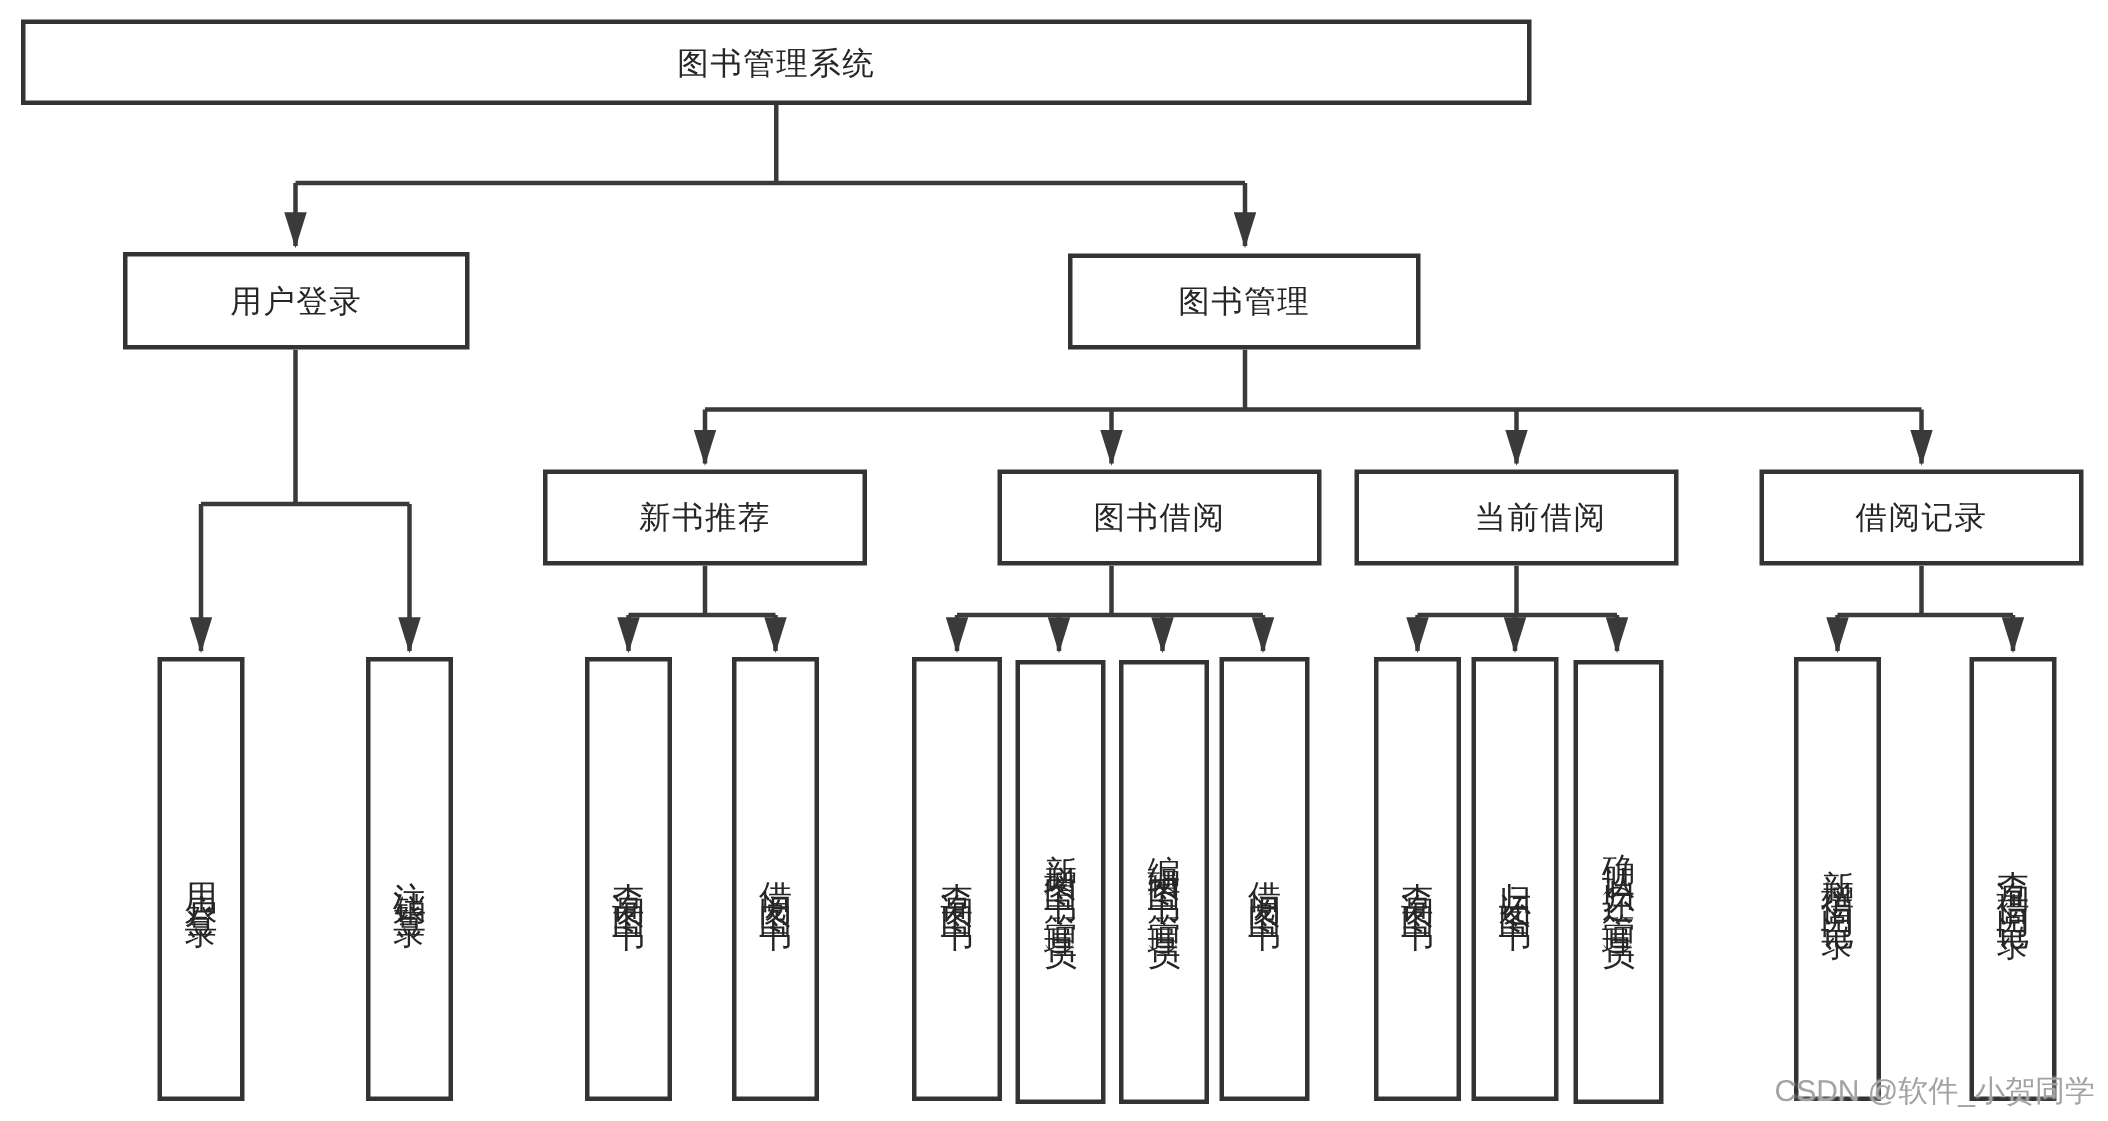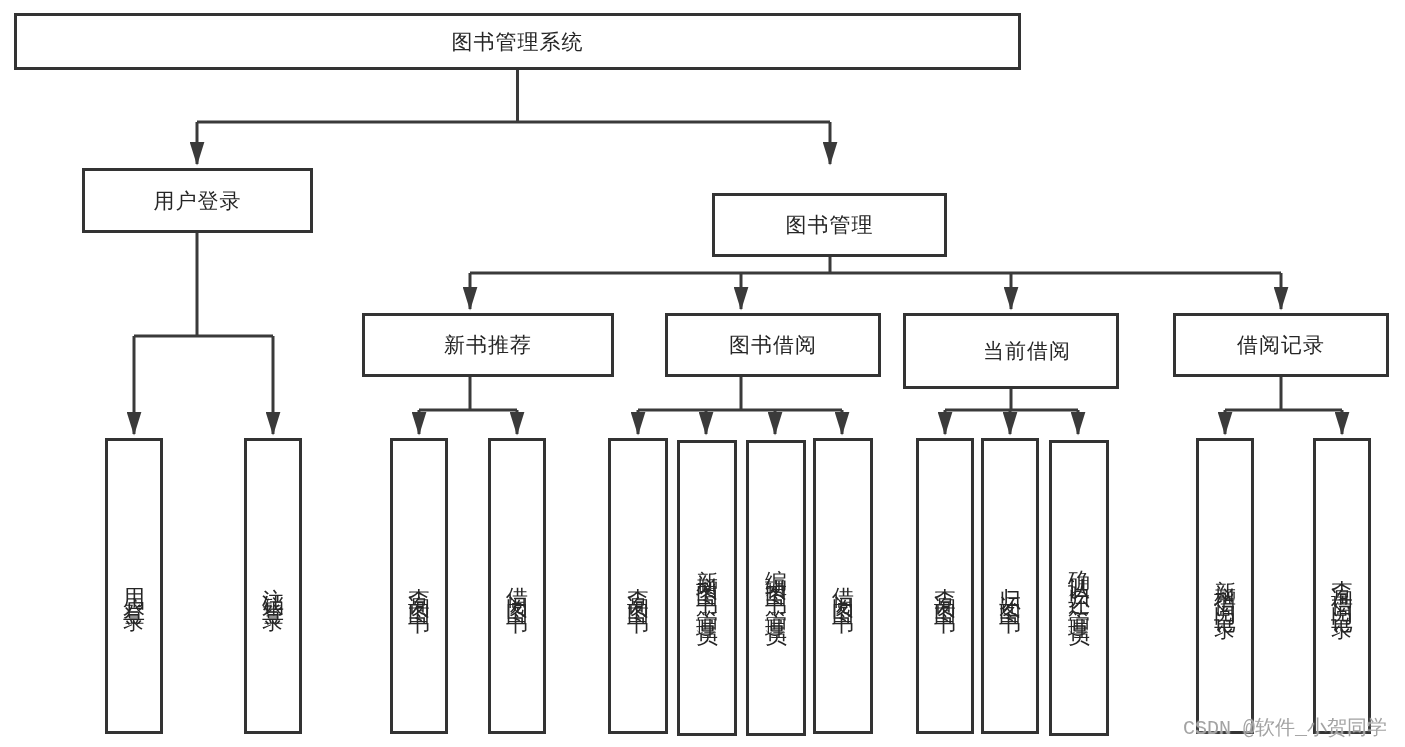--- a/index.html
+++ b/index.html
@@ -49,21 +49,20 @@
     white-space:nowrap;
   }
   .watermark{
     position:absolute;
     left:1183px;top:714px;
     font-size:20px;
     color:var(--watermark);
     text-shadow:0 0 2px #ffffff;
     z-index:5;
     white-space:nowrap;
-    font-family:Liberation Mono, monospace;
   }
 </style>
 </head>
 <body>
 
 <div class="stage">
 
   <svg class="wires" width="1405" height="747" viewBox="0 0 1405 747">
     <defs>
       <marker id="arrow" viewBox="0 0 8 5" refX="7.5" refY="2.5" markerWidth="8" markerHeight="5" orient="auto" markerUnits="strokeWidth">
@@ -108,31 +107,31 @@
     <path d="M1342 410 V434" marker-end="url(#arrow)"></path>
   </svg>
 
   <div class="hbox" style="left:14px;top:13px;width:1007px;height:57px;justify-content:center;">
     <span>图书管理系统</span>
   </div>
 
   <div class="hbox" style="left:82px;top:168px;width:231px;height:65px;">
     <span>用户登录</span>
   </div>
-  <div class="hbox" style="left:712px;top:169px;width:235px;height:64px;margin-top:24px;">
+  <div class="hbox" style="left:712px;top:169px;width:235px;height:64px;">
     <span>图书管理</span>
   </div>
 
-  <div class="hbox" style="left:362px;top:313px;width:252px;height:64px;">
+  <div class="hbox" style="left:362px;top:313px;width:216px;height:64px;">
     <span>新书推荐</span>
   </div>
   <div class="hbox" style="left:633px;top:313px;width:216px;height:64px;margin-left:32px;">
     <span>图书借阅</span>
   </div>
-  <div class="hbox" style="left:903px;top:313px;width:216px;height:76px;padding-left:32px;">
+  <div class="hbox" style="left:903px;top:313px;width:216px;height:64px;padding-left:32px;">
     <span>当前借阅</span>
   </div>
   <div class="hbox" style="left:1173px;top:313px;width:216px;height:64px;">
     <span>借阅记录</span>
   </div>
 
   <div class="vbox" style="left:105px;top:438px;width:58px;height:296px;">
     <span class="vtext">用户登录</span>
   </div>
   <div class="vbox" style="left:244px;top:438px;width:58px;height:296px;">

